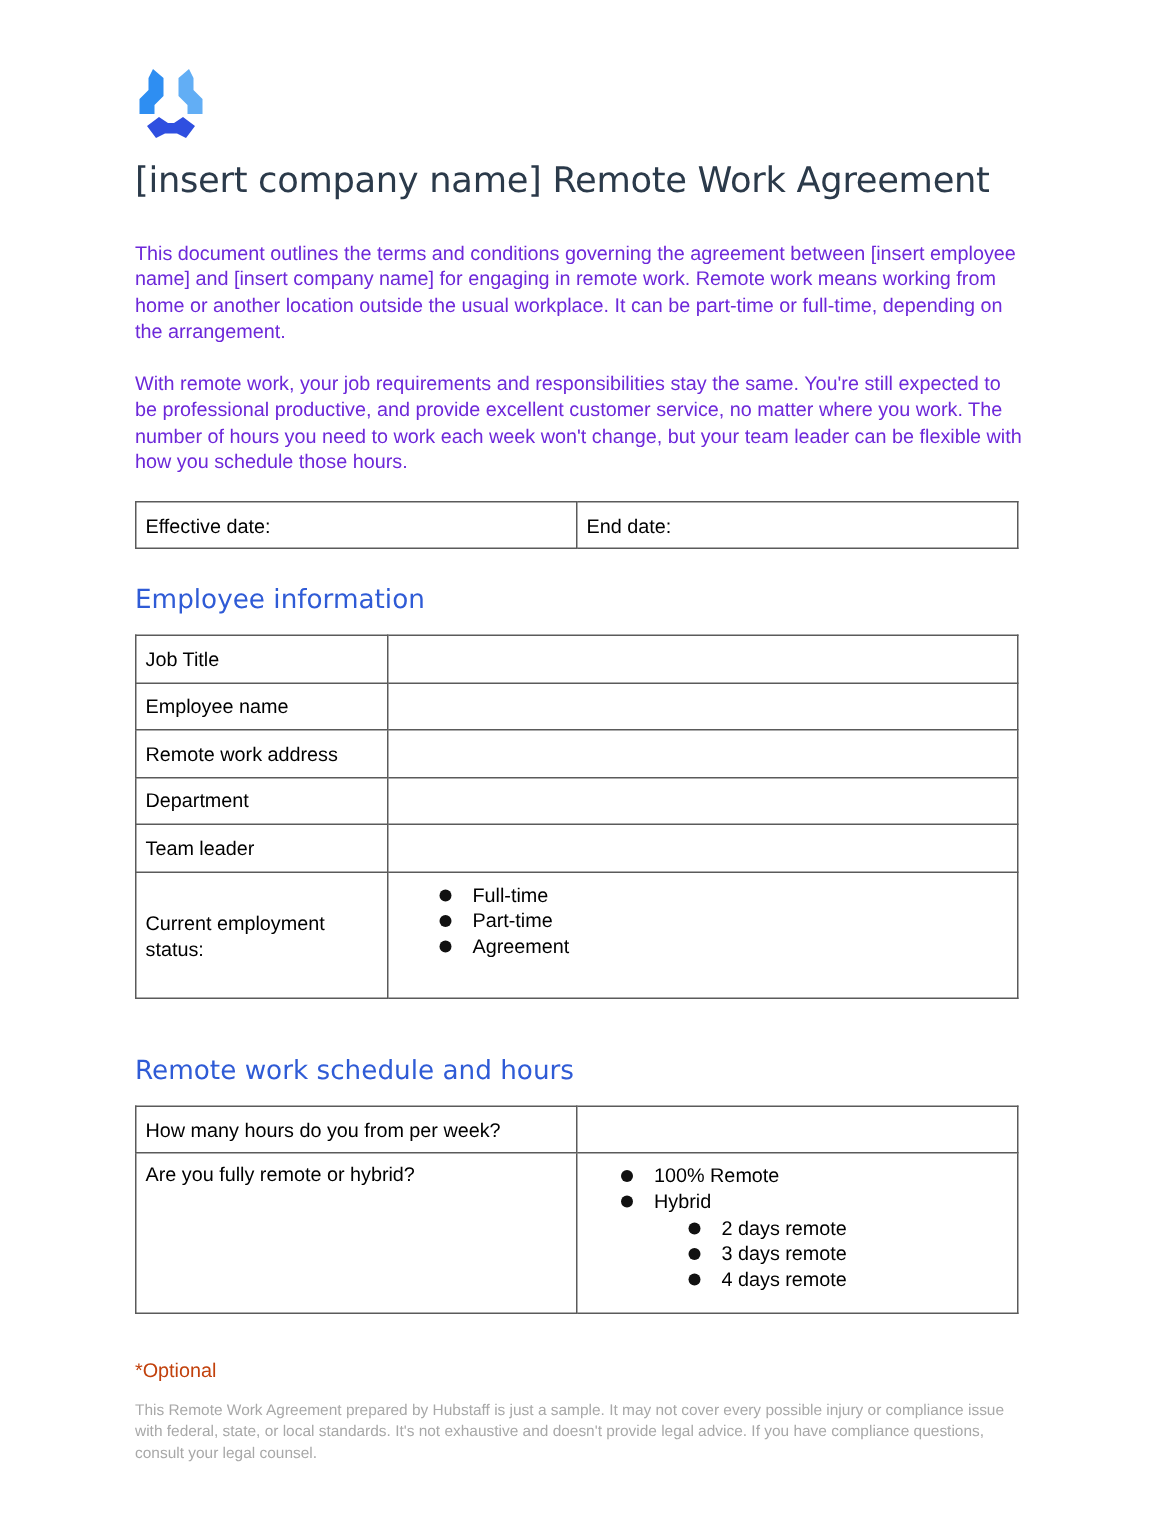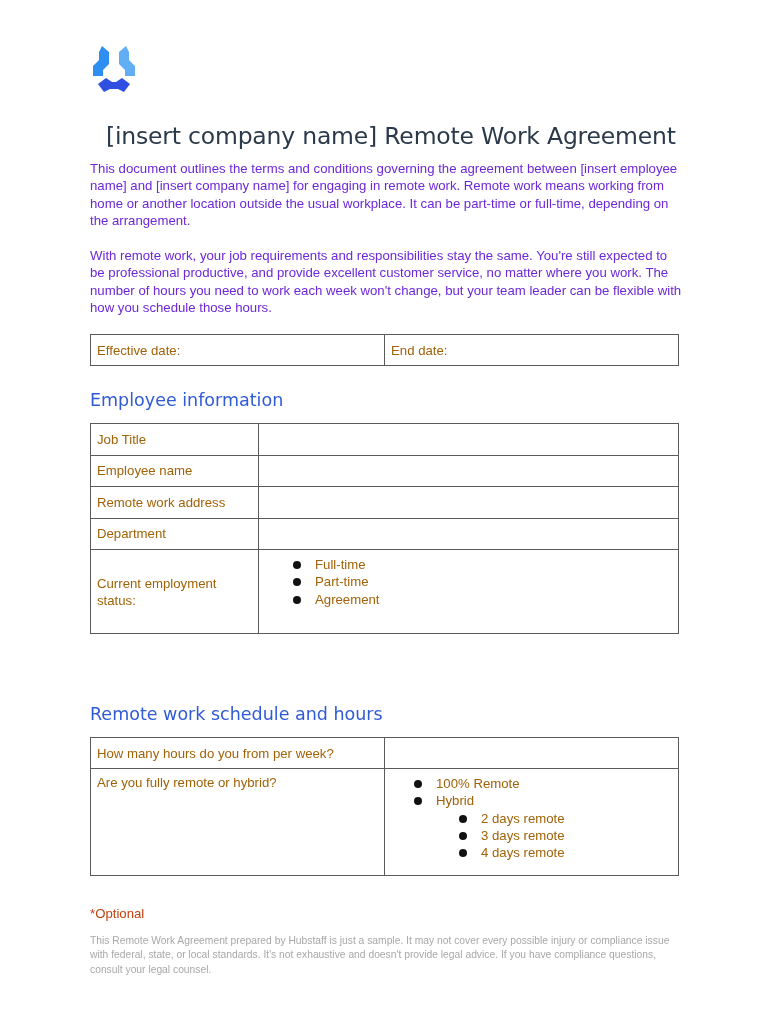--- a/index.html
+++ b/index.html
@@ -1,25 +1,25 @@
 <!DOCTYPE html>
 <html><head>
 <meta charset="utf-8">
 <style>
   html, body { margin:0; padding:0; background:#ffffff; }
   body { width:768px; height:1024px; position:relative; overflow:hidden;
          font-family:"Liberation Sans", sans-serif; color:#3a3a3a; }
   .logo { position:absolute; left:90px; top:44px; width:48px; height:52px; }
-  .title { position:absolute; left:90px; top:106px; margin:16px; font-family:"DejaVu Sans", sans-serif;
+  .title { position:absolute; left:90px; top:106px; margin:0; font-family:"DejaVu Sans", sans-serif;
            font-size:23.5px; font-weight:normal; color:#2b3a4a; letter-spacing:-0.2px; white-space:nowrap; }
   .para { position:absolute; left:90px; width:592px; margin:0; font-size:13.2px; line-height:17.3px; color:#6d28d9; }
   .p1 { top:160px; }
   .p2 { top:247px; }
   table { border-collapse:collapse; position:absolute; left:90px; width:589px; }
-  td { border:1px solid #5a5a5a; font-size:13.2px; color:#a16207; vertical-align:top; padding:0 6px; }
+  td { border:1px solid #5a5a5a; font-size:13.2px; color:#000000; vertical-align:top; padding:0 6px; }
   .dates { top:334px; }
   .dates td { height:30px; vertical-align:middle; width:50%; }
   .h2 { position:absolute; left:90px; margin:0; font-family:"DejaVu Sans", sans-serif; font-size:17.5px;
         font-weight:normal; color:#2f5bd6; white-space:nowrap; }
   .h-emp { top:390px; }
   .h-sched { top:704px; }
   .emp { top:423px; }
   .emp td.lbl { width:155px; height:30.5px; vertical-align:middle; }
   .emp td.lbl-top { vertical-align:top; padding-top:25px; line-height:17px; height:58px; }
   ul { margin:0; padding:0; list-style:none; }
@@ -73,20 +73,24 @@
   </tr>
   <tr>
     <td class="lbl">Remote work address</td>
     <td></td>
   </tr>
   <tr>
     <td class="lbl">Department</td>
     <td></td>
   </tr>
   <tr>
+    <td class="lbl">Team leader</td>
+    <td></td>
+  </tr>
+  <tr>
     <td class="lbl lbl-top">Current employment status:</td>
     <td>
       <ul>
         <li><span class="dot"></span><span>Full-time</span></li>
         <li><span class="dot"></span><span>Part-time</span></li>
         <li><span class="dot"></span><span>Agreement</span></li>
       </ul>
     </td>
   </tr>
 </tbody>

